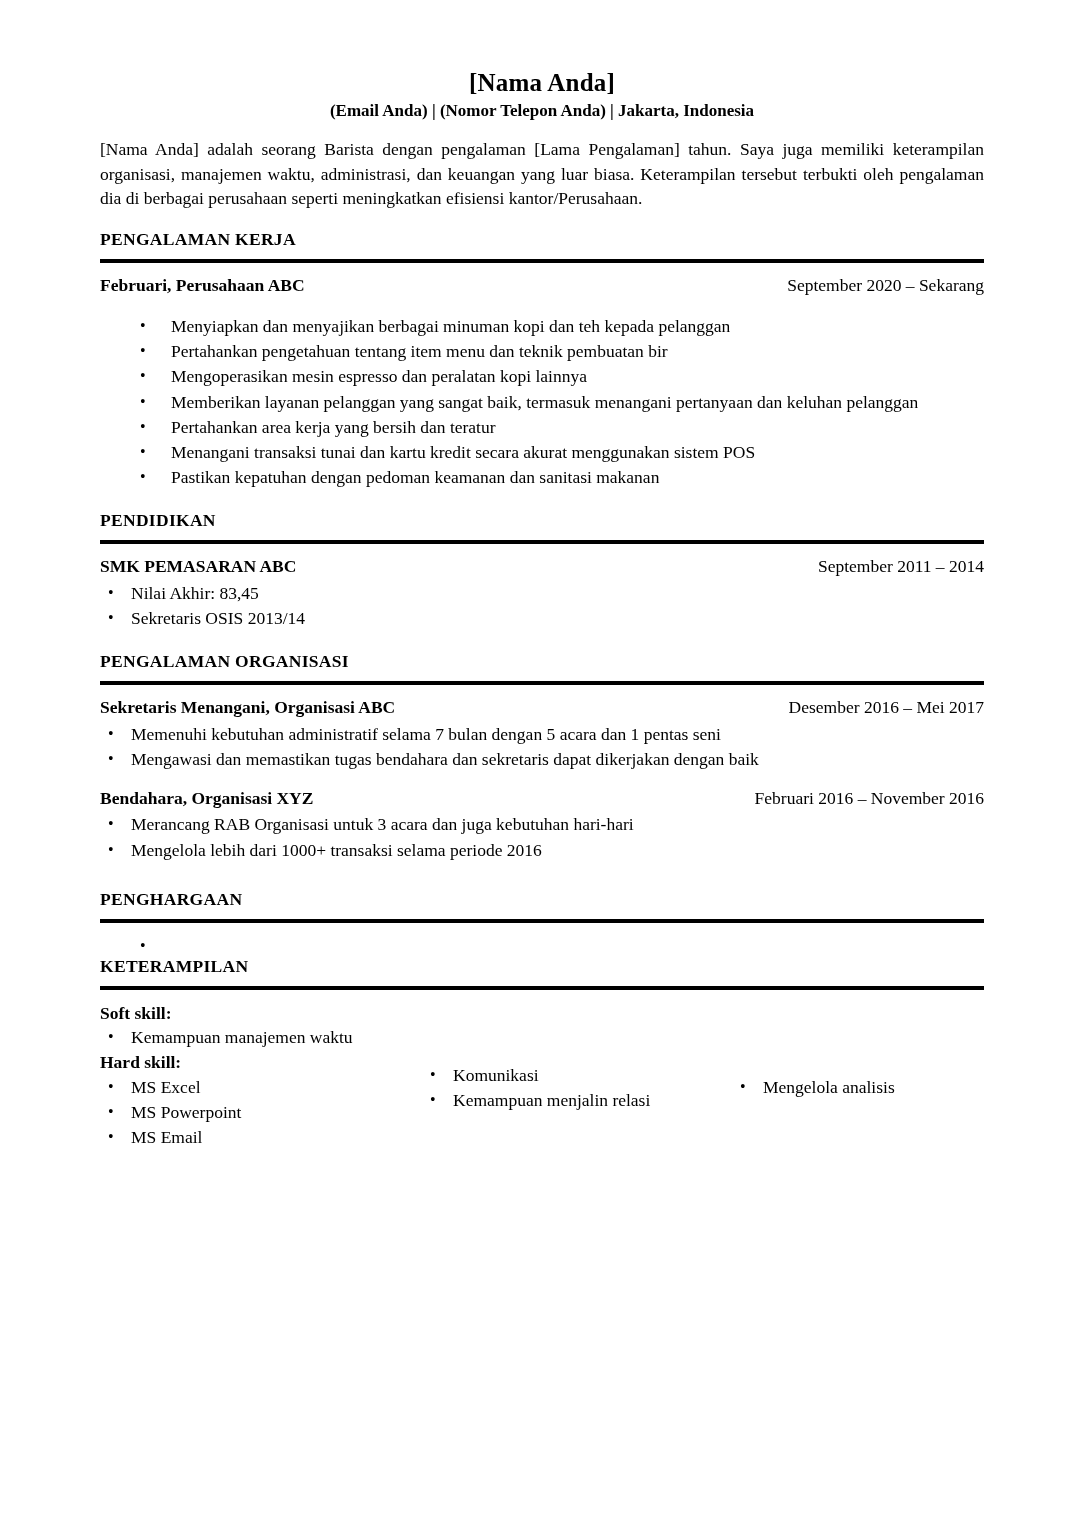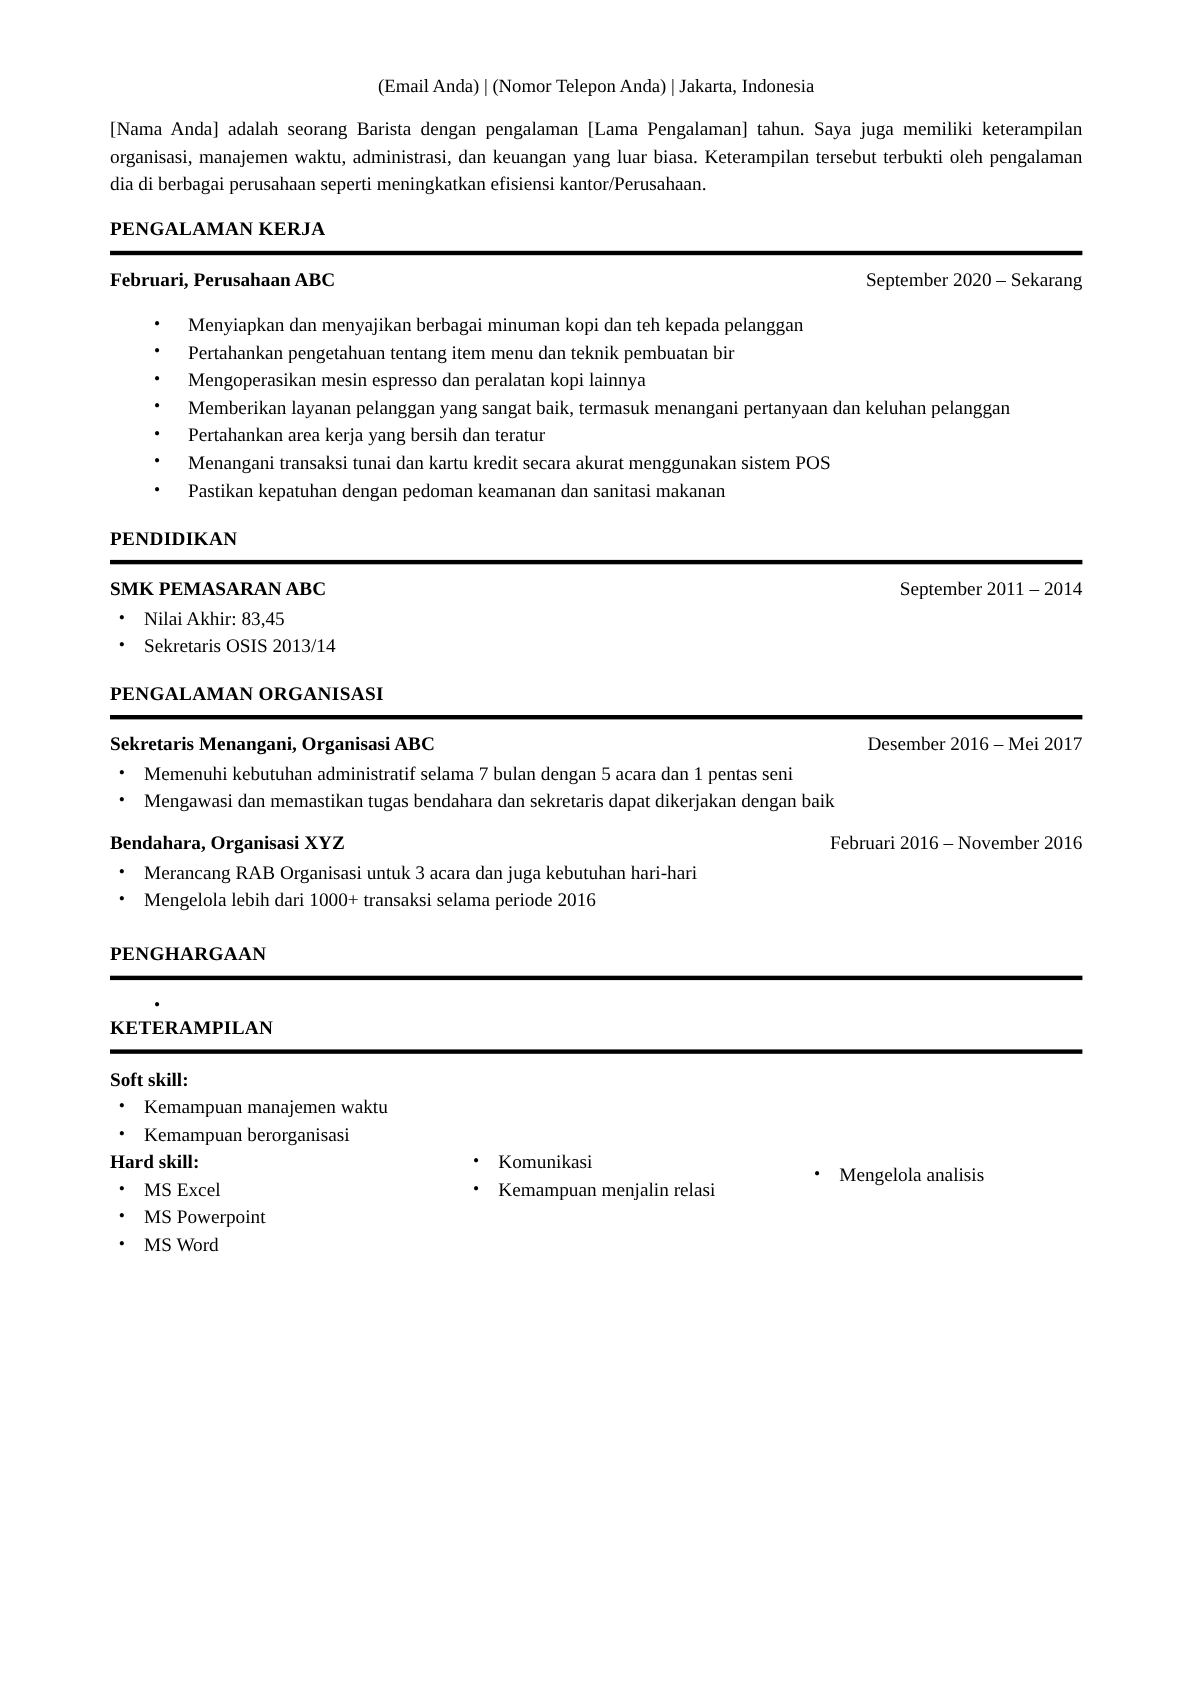--- a/index.html
+++ b/index.html
@@ -33,20 +33,21 @@
     font-weight: bold;
     line-height: 1.18;
     margin: 0 0 2px 0;
     letter-spacing: 0.2px;
   }
   .cv-contact {
     text-align: center;
     font-size: 17px;
     line-height: 1.25;
     margin: 0 0 16px 0;
+    font-weight: bold;
   }
 
   
   .cv-summary {
     font-size: 17.5px;
     line-height: 1.42;
     text-align: justify;
     text-justify: inter-word;
     margin: 0 0 18px 0;
   }
@@ -157,20 +158,21 @@
   .skill-col-3 ul.bullets > li::before {
     left: 10px;
   }
 </style>
 </head>
 <body>
 
 <div class="page">
   <div class="content">
 
+    <div class="cv-name">[Nama Anda]</div>
     <div class="cv-contact">(Email Anda) | (Nomor Telepon Anda)  | Jakarta, Indonesia</div>
 
     <div class="cv-summary">[Nama Anda] adalah seorang Barista dengan pengalaman [Lama Pengalaman] tahun. Saya juga memiliki keterampilan organisasi, manajemen waktu, administrasi, dan keuangan yang luar biasa. Keterampilan tersebut terbukti oleh pengalaman dia di berbagai perusahaan seperti meningkatkan efisiensi kantor/Perusahaan.</div>
 
     <div class="section-title">PENGALAMAN KERJA</div>
     <hr class="rule">
 
     <div>
       <div class="entry-row">
         <span class="entry-title"><span>Februari, Perusahaan</span><span class="plain"> ABC</span></span>
@@ -243,27 +245,26 @@
 
     <div class="section-title">KETERAMPILAN</div>
     <hr class="rule">
 
     <div class="skills-wrap">
 
       <div class="skill-col-1">
         <div class="skill-label">Soft skill:</div>
         <ul class="bullets shallow">
           <li>Kemampuan manajemen waktu</li>
-          <li>Kemampuan berorganisasi</li>
         </ul>
         <div class="skill-label">Hard skill:</div>
         <ul class="bullets shallow">
           <li>MS Excel</li>
           <li>MS Powerpoint</li>
-          <li>MS Word</li>
+          <li>MS Email</li>
         </ul>
       </div>
 
       <div class="skill-col-2">
         <div class="skill-label" style="visibility:hidden">Soft skill:</div>
         <ul class="bullets shallow">
           <li>Komunikasi</li>
           <li>Kemampuan menjalin relasi</li>
         </ul>
       </div>

